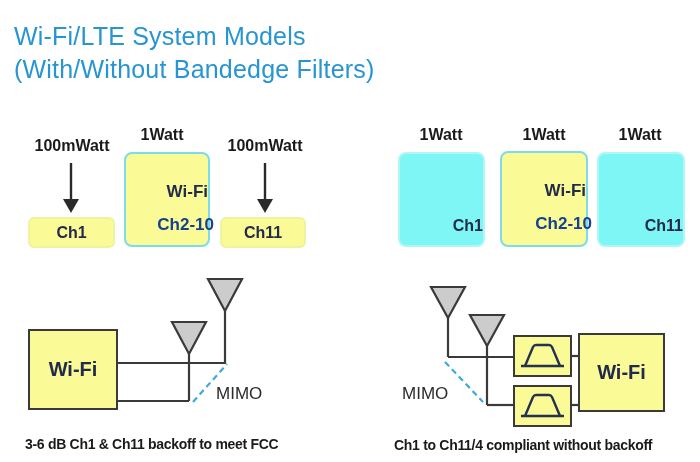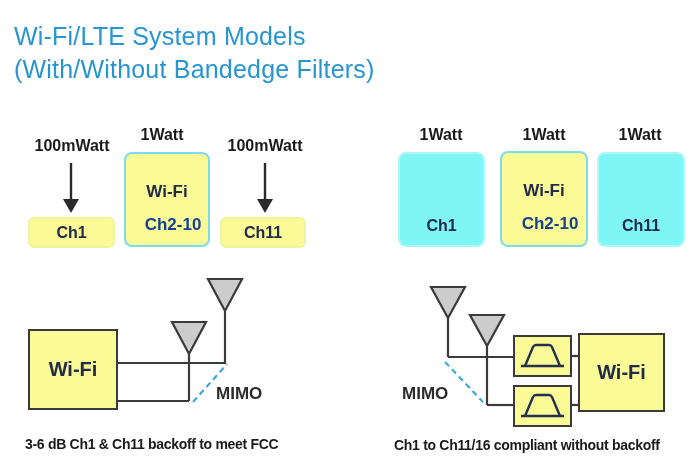--- a/index.html
+++ b/index.html
@@ -9,21 +9,21 @@
   }
   .title {
     position:absolute; left:14px; top:20px;
     font-size:25px; font-weight:400; color:#2795d2; line-height:33px;
     letter-spacing:0.2px; white-space:nowrap;
   }
   .pwr {
     position:absolute; transform:translateX(-50%);
     font-size:16px; font-weight:700; color:#1a1a1a; white-space:nowrap;
   }
-  .box { position:absolute; box-sizing:border-box; text-align:center; }
+  .box { position:absolute; box-sizing:border-box; text-align:right; }
   .ybox-small {
     background:#fafa96; border:2px solid #eef3a2; border-radius:6px;
     display:flex; align-items:center; justify-content:center;
     font-size:16px; font-weight:700; color:#222b49;
   }
   .mid-ybox {
     background:#fafa96; border:2px solid #7cdce9; border-radius:8px;
   }
   .cbox {
     background:#7ef6f6; border:2px solid #aef7f7; border-radius:8px;
@@ -43,21 +43,21 @@
   .wifi-box {
     background:#fafa96; border:2px solid #3a3a3a;
     display:flex; align-items:center; justify-content:center;
     font-size:20px; font-weight:700; color:#222b49;
   }
   .filter-box {
     background:#fafa96; border:2px solid #3a3a3a;
     display:flex; align-items:center; justify-content:center;
   }
   .mimo {
-    position:absolute; font-size:17px; font-weight:700; color:#2b2b2b;
+    position:absolute; font-size:17px; font-weight:400; color:#2b2b2b;
     white-space:nowrap;
     text-align:center;
   }
   .caption {
     position:absolute; font-size:14px; font-weight:700; color:#1a1a1a;
     letter-spacing:-0.3px; white-space:nowrap;
   }
   svg.overlay { position:absolute; left:0; top:0; pointer-events:none; }
 </style>
 </head>
@@ -152,15 +152,15 @@
   <div class="box filter-box" style="left:513px; top:385px; width:59px; height:42px;">
     <svg width="49" height="32" viewBox="0 0 49 32">
       <path d="M3 26 H46" stroke="#24314f" stroke-width="2.4" fill="none"></path>
       <path d="M7 26 L15 7 Q16 5 18 5 L31 5 Q33 5 34 7 L42 26" stroke="#24314f" stroke-width="2.4" fill="none" stroke-linejoin="round"></path>
     </svg>
   </div>
   <div class="box wifi-box" style="left:578px; top:333px; width:87px; height:79px;">
     <span>Wi-Fi</span>
   </div>
   <div class="mimo" style="left:402px; top:384px;">MIMO</div>
-  <div class="caption" style="left:394px; top:437px;">Ch1 to Ch11/16 compliant without backoff</div>
+  <div class="caption" style="left:394px; top:437px;">Ch1 to Ch11/4 compliant without backoff</div>
 
 </div>
 
 </body></html>

